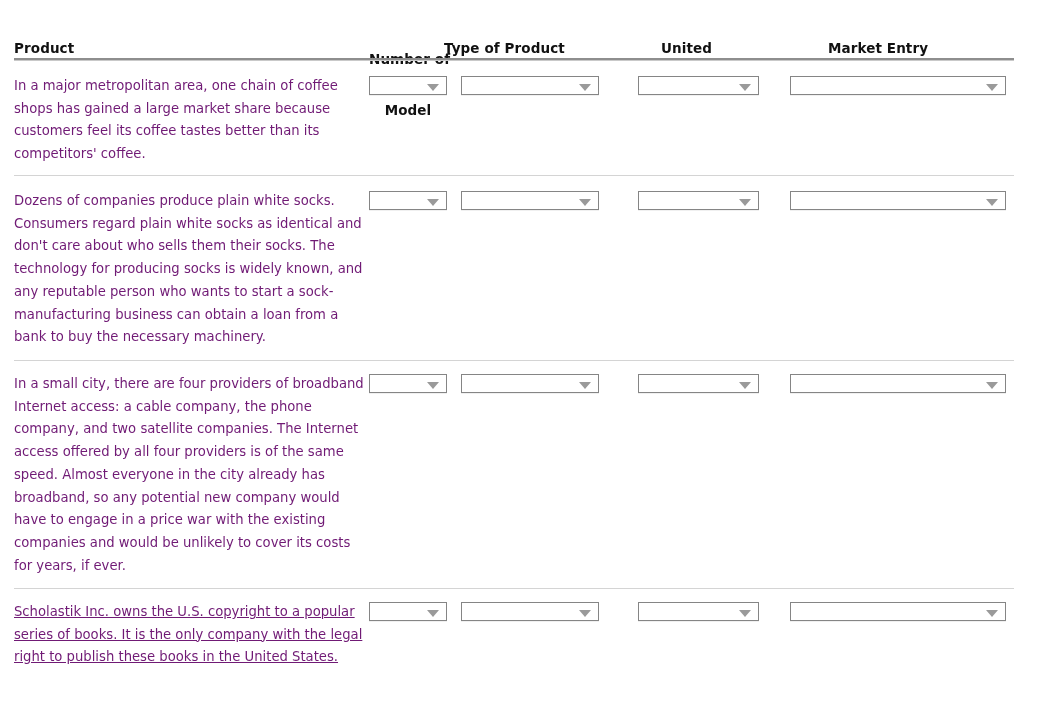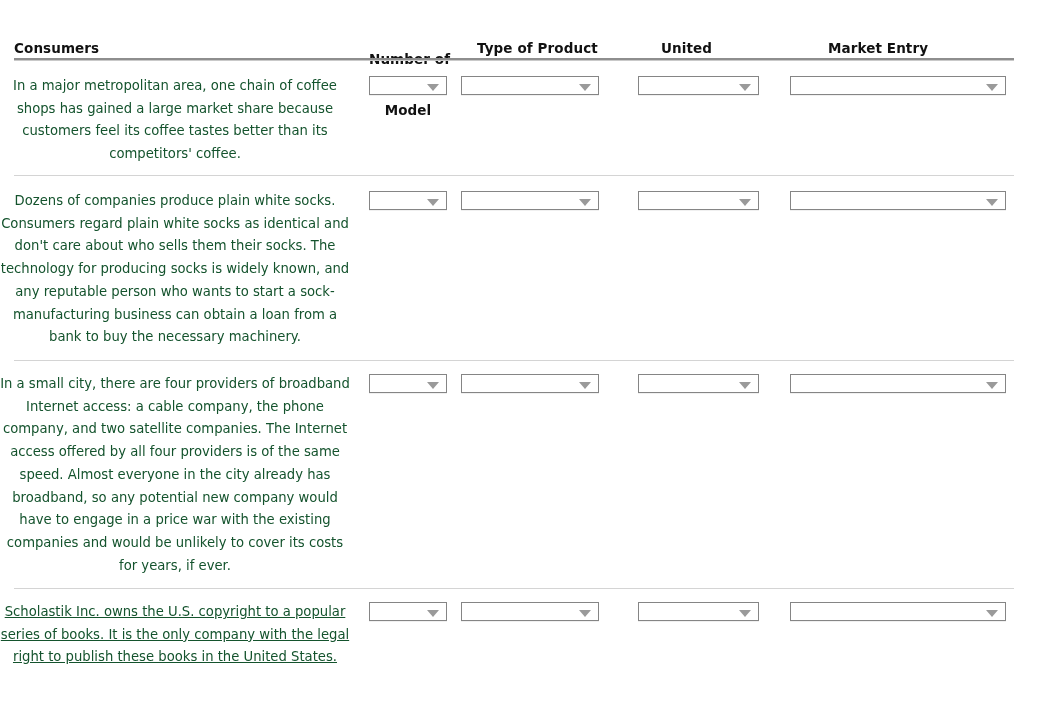--- a/index.html
+++ b/index.html
@@ -36,21 +36,21 @@
     font-weight: bold;
     color: #111111;
     letter-spacing: 0.1px;
     line-height: 17px;
     white-space: pre;
   }
   .head-scenario   { left: 14px;  top: 40px; }
   .head-numfirms   { left: 369px; top: 17px; width: 78px; text-align: center; }
   .head-numfirms .l1 { display: block; text-align: left; }
   .head-numfirms .l2 { display: block; text-align: center; }
-  .head-product    { left: 477px; top: 40px; }
+  .head-product    { left: 444px; top: 40px; }
   .head-entry      { left: 661px; top: 40px; }
   .head-market     { left: 828px; top: 40px; }
 
   .head-rule {
     position: absolute;
     left: 14px;
     top: 58px;
     width: 1000px;
     height: 4px;
   }
@@ -72,27 +72,26 @@
   .row-divider {
     position: absolute;
     left: 14px;
     width: 1000px;
     height: 1px;
     background: #d4d4d4;
   }
 
   .scenario-text {
     position: absolute;
-    left: 0;
+    left: 14px;
     width: 350px;
     font-size: 13.2px;
     line-height: 22.7px;
-    color: #14532d;
+    color: #701a75;
     font-family: "DejaVu Sans", sans-serif;
-    text-align: center;
   }
 
   
   .dd {
     position: absolute;
     height: 19px;
     background: #ffffff;
     border: 1px solid #858585;
     box-sizing: border-box;
     box-shadow: 0 1px 0 rgba(0,0,0,0.06);
@@ -125,21 +124,21 @@
   .col-prod   { left: 461px; width: 138px; }
   .col-entry  { left: 638px; width: 121px; }
   .col-market { left: 790px; width: 216px; }
 </style>
 </head>
 <body>
 
 <div class="sheet">
 
   <div class="table-head">
-    <div class="head-cell head-scenario">Consumers</div>
+    <div class="head-cell head-scenario">Product</div>
 
     <div class="head-cell head-numfirms">
       <span class="l1">Number of</span>
       <span class="l2">Model</span>
     </div>
 
     <div class="head-cell head-product">Type of Product</div>
 
     <div class="head-cell head-entry">United</div>
 

